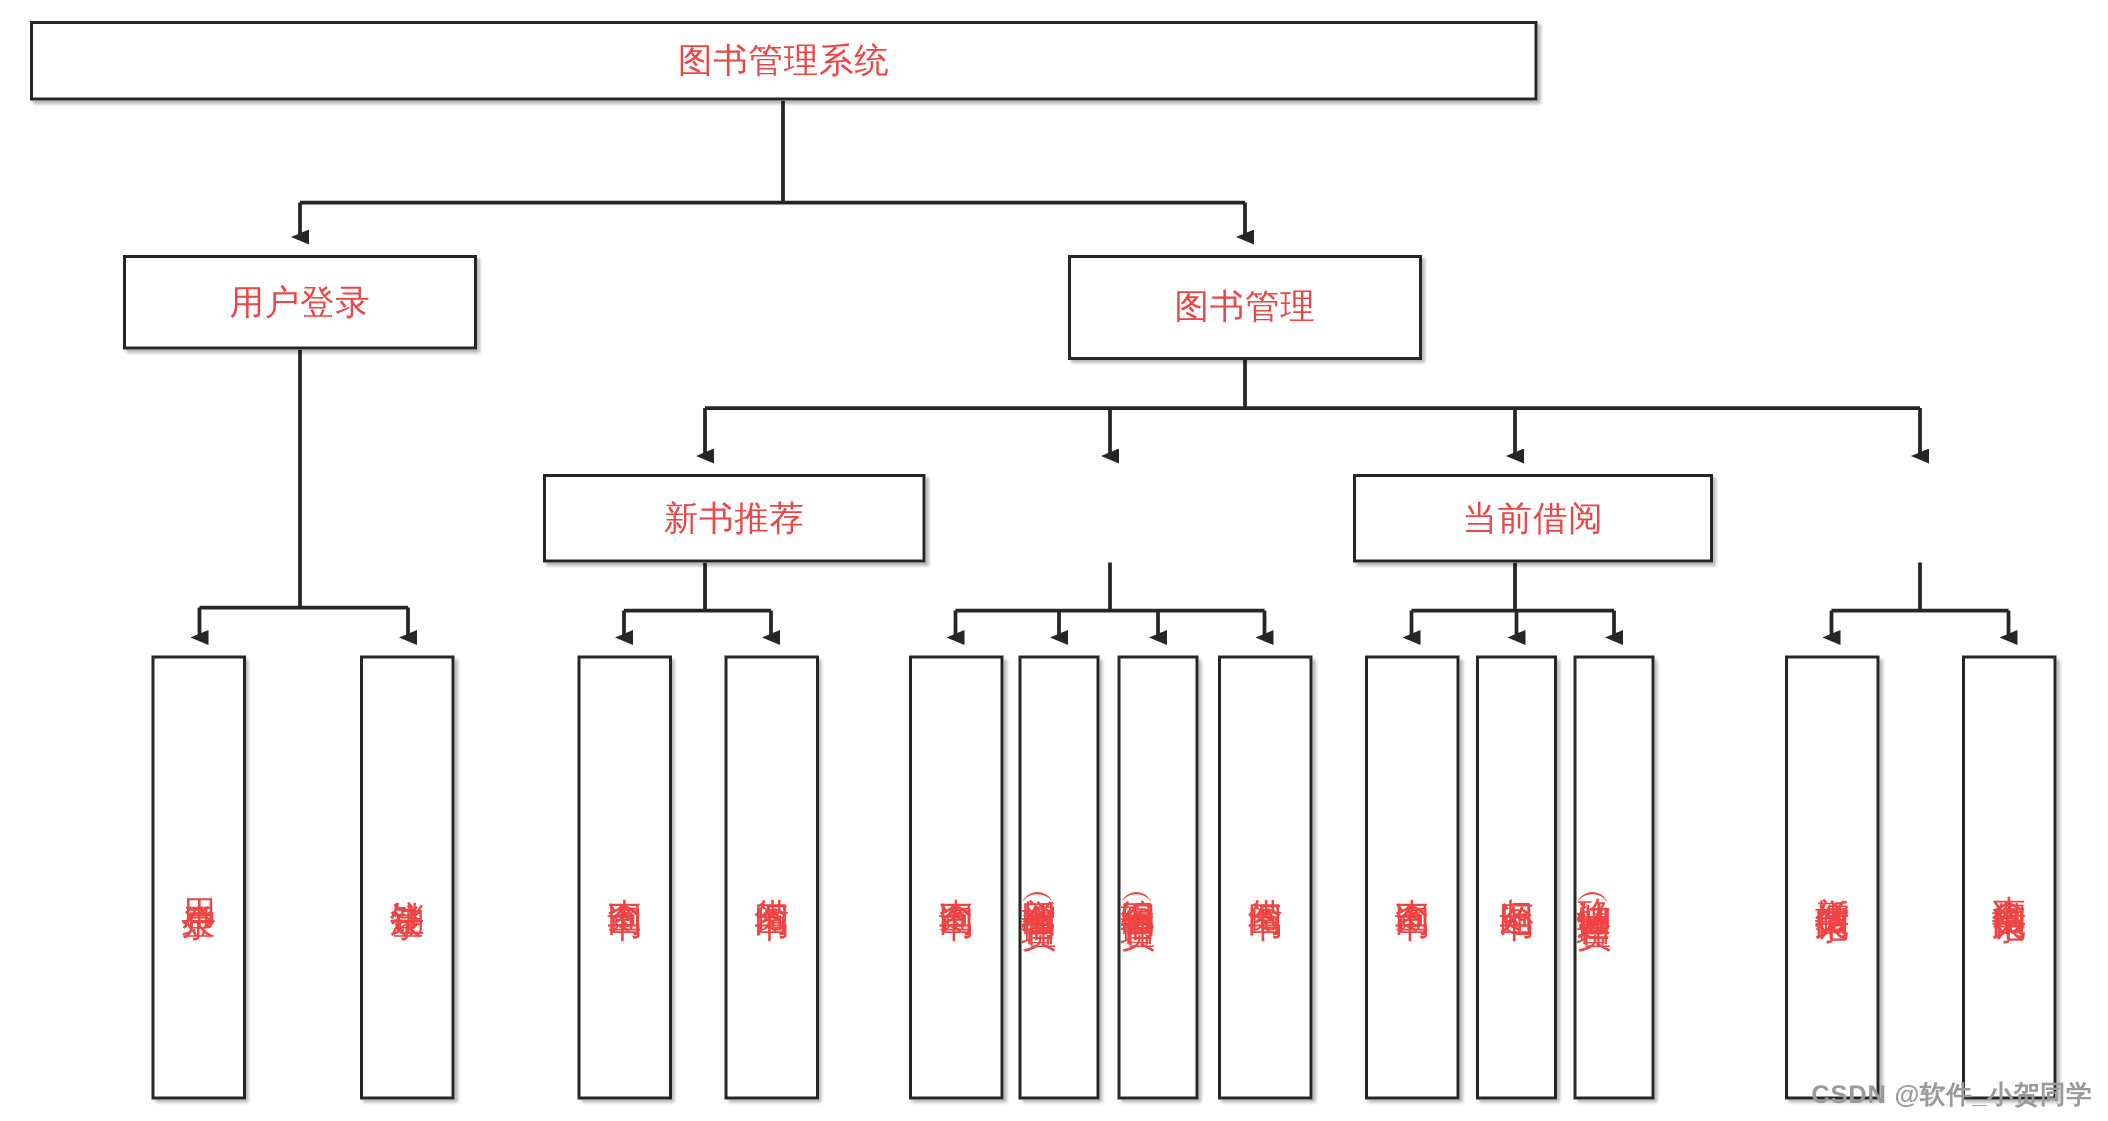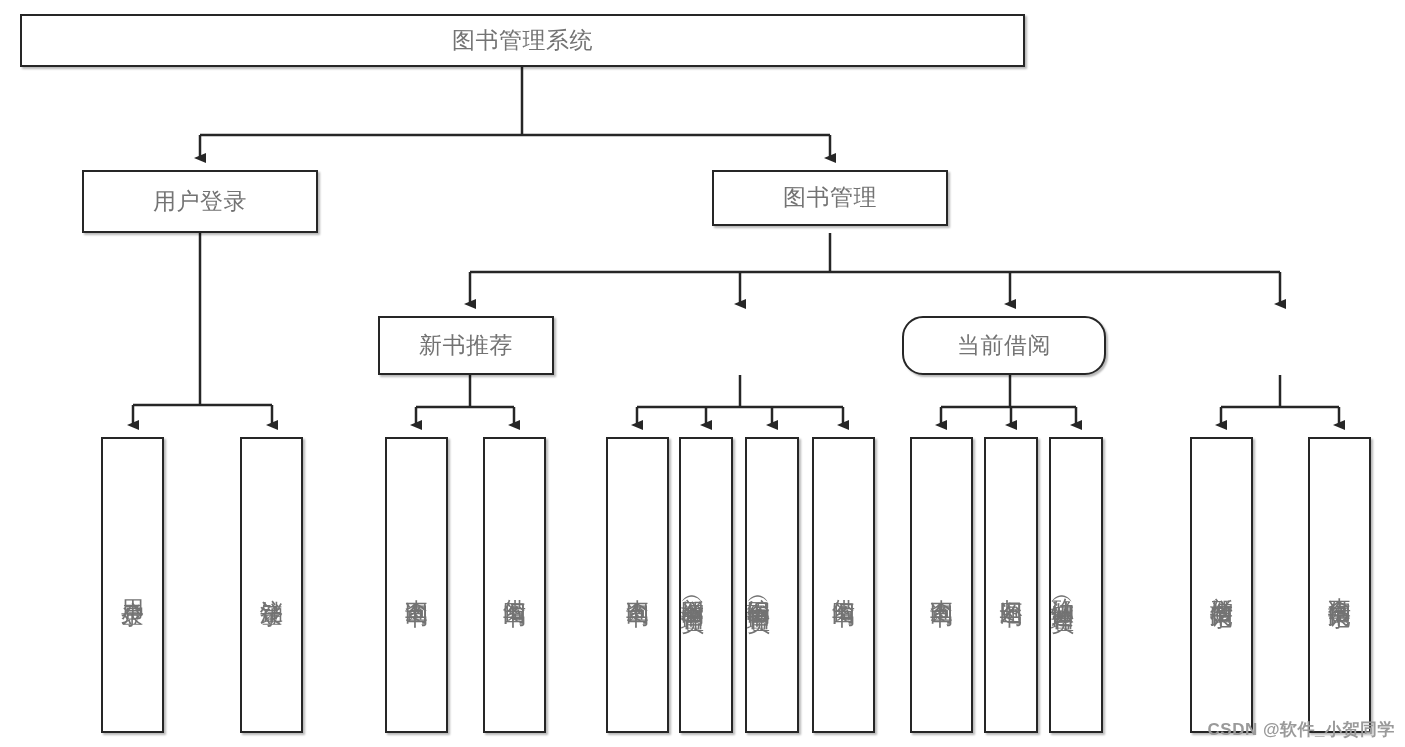--- a/index.html
+++ b/index.html
@@ -29,21 +29,21 @@
     position: absolute;
     box-sizing: border-box;
     border: 2.5px solid #262626;
     background: #ffffff;
     display: flex;
     align-items: center;
     justify-content: center;
     box-shadow: 2px 2px 2px rgba(0,0,0,0.28);
   }
   .node .label {
-    color: #737373;
+    color: #ef4444;
     font-size: 23px;
     line-height: 1.18;
     letter-spacing: 0.5px;
     text-align: left;
     white-space: nowrap;
   }
   .node.vertical {
     align-items: center;
     justify-content: flex-start;
     padding-top: 8px;
@@ -129,28 +129,28 @@
     </g>
   </svg>
 
   <div class="node" style="left:20px; top:14px; width:1005px; height:53px;">
     <span class="label">图书管理系统</span>
   </div>
 
   <div class="node" style="left:82px; top:170px; width:236px; height:63px;">
     <span class="label">用户登录</span>
   </div>
-  <div class="node" style="left:712px; top:170px; width:236px; height:56px;">
+  <div class="node" style="left:712px; top:170px; width:236px; height:70px;">
     <span class="label">图书管理</span>
   </div>
 
-  <div class="node" style="left:362px; top:316px; width:176px; height:59px;margin-left:16px;">
+  <div class="node" style="left:362px; top:316px; width:255px; height:59px;">
     <span class="label">新书推荐</span>
   </div>
-  <div class="node" style="left:902px; top:316px; width:204px; height:59px;border-radius:21px;">
+  <div class="node" style="left:902px; top:316px; width:240px; height:59px;">
     <span class="label">当前借阅</span>
   </div>
 
   <div class="node vertical centered" style="left:101px; top:437px; width:63px; height:296px;">
     <span class="label">用户登录</span>
   </div>
   <div class="node vertical centered" style="left:240px; top:437px; width:63px; height:296px;">
     <span class="label">注销登录</span>
   </div>
 

